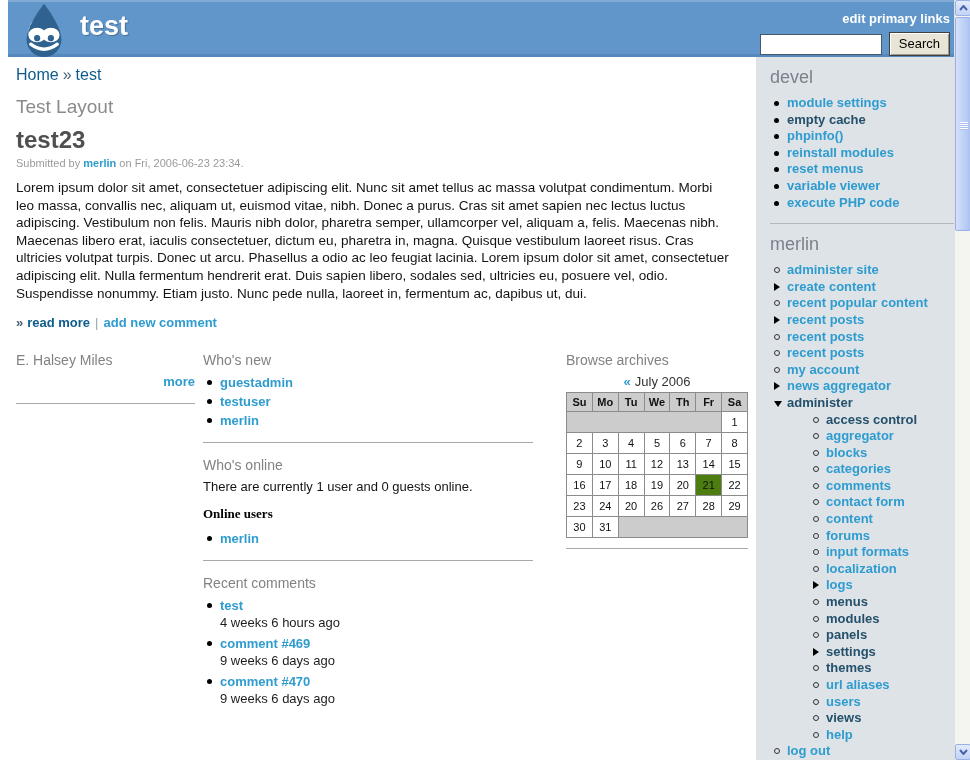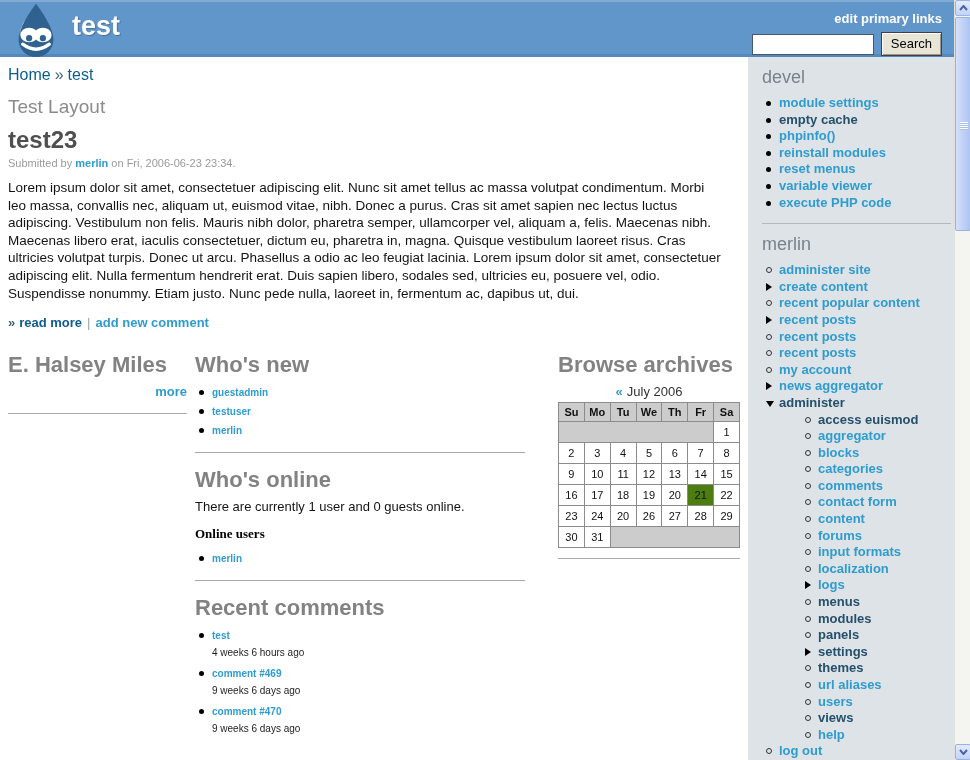--- a/index.html
+++ b/index.html
@@ -13,21 +13,21 @@
   .sb-btn { position:absolute; left:0; width:16px; height:16px;
             background:linear-gradient(#e3ebfd,#c2d3f8); border:1px solid #9ab1e4;
             border-radius:2px; display:flex; align-items:center; justify-content:center; }
   .sb-up { top:0; } .sb-down { bottom:0; }
   .sb-thumb { position:absolute; left:0; top:17px; width:16px; height:214px;
               background:linear-gradient(90deg,#d6e0fb,#bccff6 60%,#aec3f2);
               border:1px solid #98b0e8; border-radius:2px; }
   .sb-grip { position:absolute; left:4px; top:104px; width:8px; height:8px;
              background:repeating-linear-gradient(#fff 0 1px,#aabfee 1px 2px); }
 
-  .canvas { position:absolute; left:0; top:0; width:954px; height:572px; }
+  .canvas { position:absolute; left:8px; top:0; width:954px; height:572px; }
 
   
   .header { position:relative; height:57px;
             background:linear-gradient(#83aad4 0 2px,#6096ca 2px 54px,#5588bb 54px 100%); }
   .logo { position:absolute; left:8px; top:2px; width:56px; height:55px; }
   .site-name { position:absolute; left:72px; top:11px; color:#fff; font-size:27px;
                font-weight:700; text-shadow:1px 1px 1px rgba(0,0,0,.25); text-decoration:none; }
   .header-right { position:absolute; right:12px; top:9px; text-align:right; }
   .edit-links { color:#fff; font-size:13px; font-weight:700; text-decoration:none; }
   .search-row { margin-top:5px; display:flex; align-items:center; }
@@ -57,29 +57,29 @@
   .node-links .marker { color:#44606f; padding-right:4px; }
   .node-links .rm { color:#0d5c8d; text-decoration:none; }
   .node-links .sep { color:#9aa4aa; font-weight:400; padding:0 5px; }
   .node-links .anc { color:#2e9ccf; text-decoration:none; }
 
   .cols { display:flex; margin-top:8px; }
   .col-left { width:179px; flex:none; }
   .col-mid  { width:330px; flex:none; margin-left:8px; }
   .col-cal  { width:182px; flex:none; margin-left:33px; }
 
-  .block-title { font-size:22px; font-weight:700; color:#828282; margin:2px 0 6px; }
+  .block-title { font-size:14px; font-weight:400; color:#828282; margin:2px 0 6px; }
   .more-link { display:block; text-align:right; font-size:13px; font-weight:700;
                color:#2e9ccf; text-decoration:none; margin-top:1px; }
   hr.rule { border:0; border-top:1px solid #a9a9a9; margin:12px 0 14px; }
   .col-left hr.rule { margin-top:14px; }
 
   ul.dotlist { list-style:none; margin:2px 0 10px; }
   ul.dotlist li { position:relative; padding-left:17px; line-height:18px;
-                  font-size:10px; margin-bottom:1px; }
+                  font-size:13px; margin-bottom:1px; }
   .disc { position:absolute; left:4px; top:6px; width:5px; height:5px;
           background:#000; border-radius:50%; }
   ul.dotlist a { color:#2e9ccf; font-weight:700; text-decoration:none; }
   .status-line { font-size:13px; color:#141414; margin:0 0 12px; }
   .sub-head { font-size:13px; font-weight:700; color:#000; margin:2px 0 8px;font-family:Liberation Serif, serif; }
   ul.comments li { margin-bottom:5px; }
   ul.comments .age { font-weight:400; color:#1d1d1d; line-height:15px; }
 
   
   .cal-nav { text-align:center; font-size:13px; margin:5px 0 3px; }
@@ -297,21 +297,21 @@
           <ul class="menu">
             <li><span class="b b-leaf"></span><a class="link">administer site</a></li>
             <li><span class="b b-collapsed"></span><a class="link">create content</a></li>
             <li><span class="b b-leaf"></span><a class="link">recent popular content</a></li>
             <li><span class="b b-collapsed"></span><a class="link">recent posts</a></li>
             <li><span class="b b-leaf"></span><a class="link">recent posts</a></li>
             <li><span class="b b-leaf"></span><a class="link">recent posts</a></li>
             <li><span class="b b-leaf"></span><a class="link">my account</a></li>
             <li><span class="b b-collapsed"></span><a class="link">news aggregator</a></li>
             <li><span class="b b-expanded"></span><a class="visited">administer</a><ul class="sub">
-                <li><span class="b b-leaf"></span><a class="visited">access euismod</a></li>
+                <li><span class="b b-leaf"></span><a class="visited">access control</a></li>
                 <li><span class="b b-leaf"></span><a class="link">aggregator</a></li>
                 <li><span class="b b-leaf"></span><a class="link">blocks</a></li>
                 <li><span class="b b-leaf"></span><a class="link">categories</a></li>
                 <li><span class="b b-leaf"></span><a class="link">comments</a></li>
                 <li><span class="b b-leaf"></span><a class="link">contact form</a></li>
                 <li><span class="b b-leaf"></span><a class="link">content</a></li>
                 <li><span class="b b-leaf"></span><a class="link">forums</a></li>
                 <li><span class="b b-leaf"></span><a class="link">input formats</a></li>
                 <li><span class="b b-leaf"></span><a class="link">localization</a></li>
                 <li><span class="b b-collapsed"></span><a class="link">logs</a></li>

